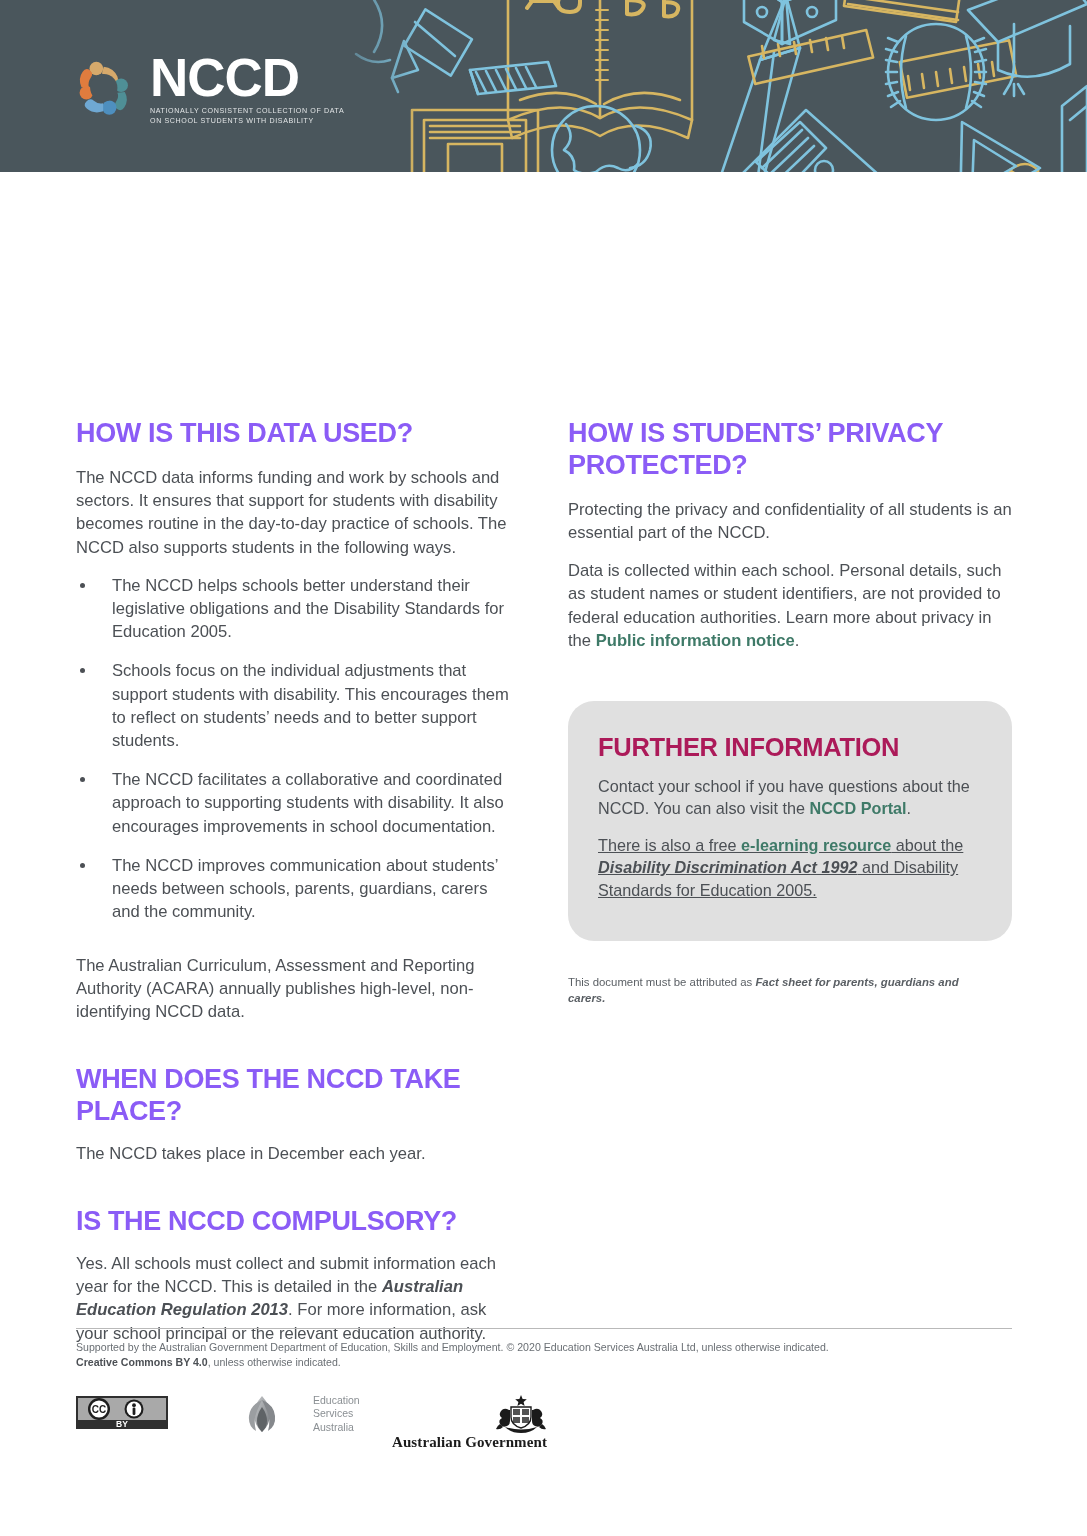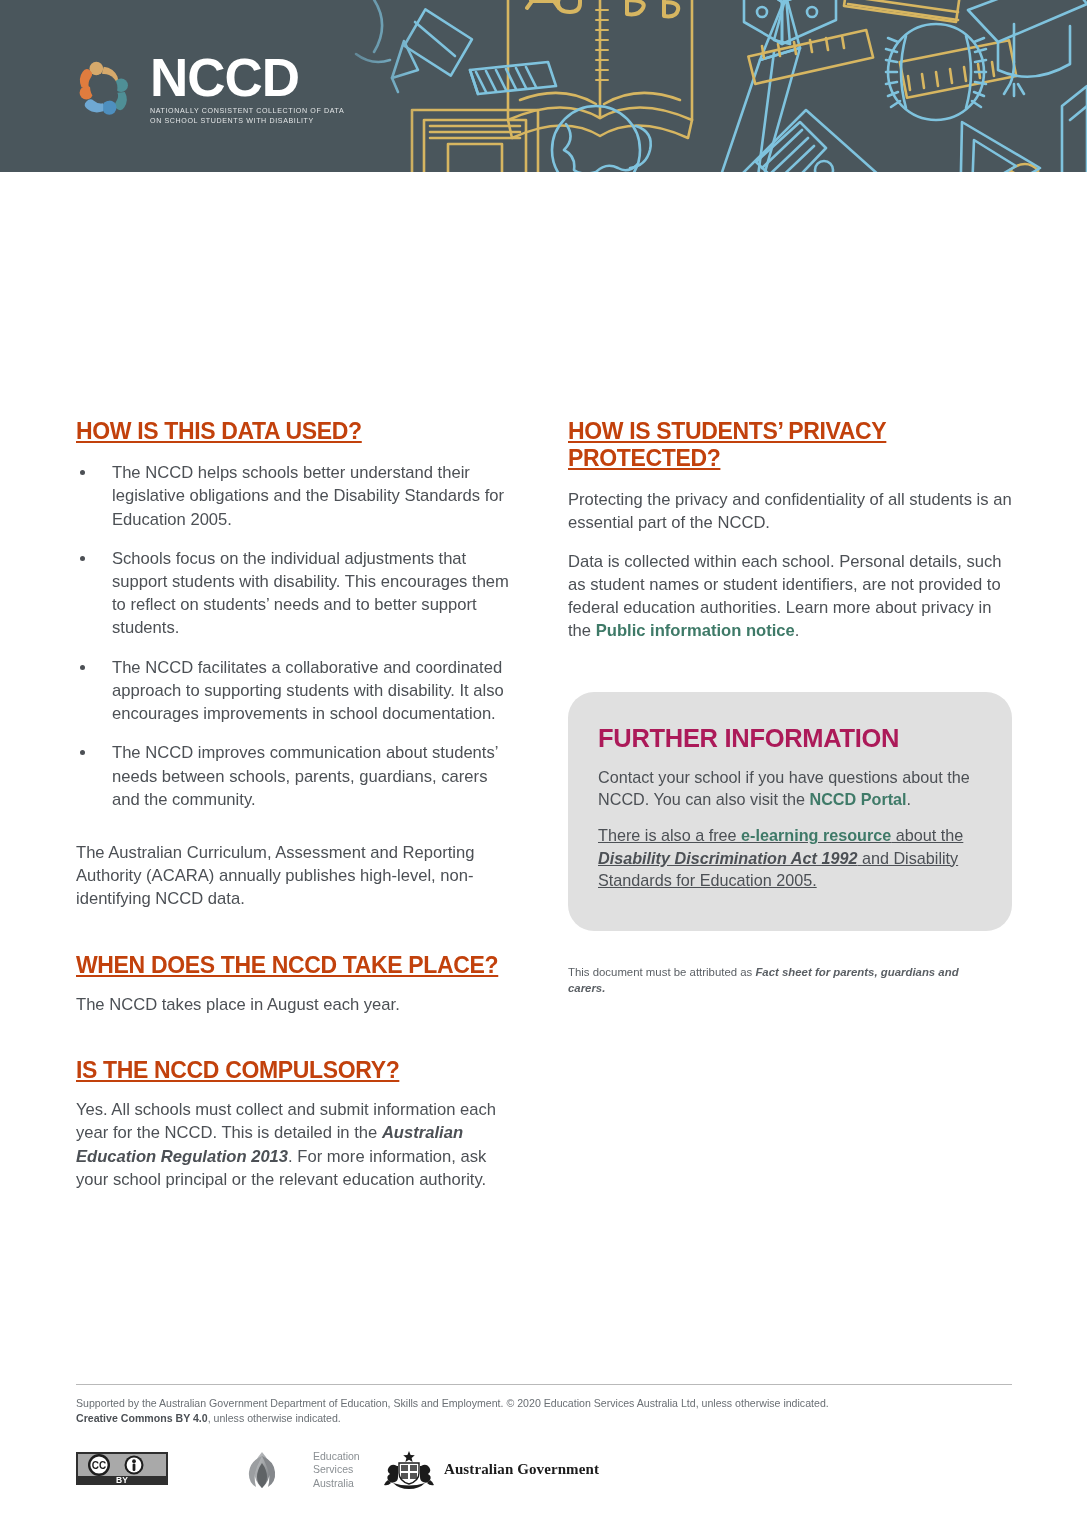--- a/index.html
+++ b/index.html
@@ -93,28 +93,27 @@
     width: 440px;
   }
   .col-right {
     position: absolute;
     left: 568px;
     top: 0;
     width: 444px;
   }
 
   h2.section-heading {
-    color: #c2410c;
+    color: #8b5cf6;
     font-family: "Liberation Sans", sans-serif;
     font-weight: bold;
-    font-size: 23px;
+    font-size: 27px;
     line-height: 1.18;
     letter-spacing: -0.35px;
     margin: 0 0 16px 0;
-    text-decoration: underline;
   }
   h2.section-heading.tight {
     margin-bottom: 14px;
   }
   p.body {
     font-size: 16.6px;
     line-height: 1.40;
     margin: 0 0 15px 0;
     color: #4c5055;
   }
@@ -185,21 +184,21 @@
     font-size: 11.4px;
     line-height: 1.38;
     color: #5a5f64;
     width: 430px;
   }
 
   
   .footer {
     position: absolute;
     left: 76px;
-    top: 1384px;
+    top: 1328px;
     width: 936px;
   }
   .footer-rule {
     width: 936px;
     height: 1px;
     background: #b9b9b9;
     margin-bottom: 11px;
   }
   .footer-text {
     font-size: 10.6px;
@@ -229,21 +228,22 @@
     margin-left: 7px;
     font-size: 10.5px;
     line-height: 1.28;
     color: #8a8f93;
   }
   .aus-gov {
     position: absolute;
     left: 307px;
     top: 0;
     display: flex;
-    align-items: center;
+    align-items: flex-end;
+    flex-direction: column;
   }
   .aus-gov-text {
     margin-left: 9px;
     font-family: "Liberation Serif", serif;
     font-weight: bold;
     font-size: 15px;
     color: #1b1b1b;
     letter-spacing: 0.1px;
   }
 </style>
@@ -423,20 +423,21 @@
   </div>
 </div>
 
 <div class="page">
   <div class="columns">
 
     <div class="col-left">
 
       <h2 class="section-heading">HOW IS THIS DATA USED?</h2>
 
+      <p class="body">The NCCD data informs funding and work by schools and sectors. It ensures that support for students with disability becomes routine in the day-to-day practice of schools. The NCCD also supports students in the following ways.</p>
 
       <ul class="bullets">
         <li>
           <span class="dot"></span>
           <span>The NCCD helps schools better understand their legislative obligations and the Disability Standards for Education 2005.</span>
         </li>
         <li>
           <span class="dot"></span>
           <span>Schools focus on the individual adjustments that support students with disability. This encourages them to reflect on students’ needs and to better support students.</span>
         </li>
@@ -451,21 +452,21 @@
       </ul>
 
       <div class="gap-sm"></div>
 
       <p class="body">The Australian Curriculum, Assessment and Reporting Authority (ACARA) annually publishes high-level, non-identifying NCCD data.</p>
 
       <div class="gap-md"></div>
 
       <h2 class="section-heading tight">WHEN DOES THE NCCD TAKE PLACE?</h2>
 
-      <p class="body">The NCCD takes place in August each year.</p>
+      <p class="body">The NCCD takes place in December each year.</p>
 
       <div class="gap-md"></div>
 
       <h2 class="section-heading tight">IS THE NCCD COMPULSORY?</h2>
 
       <p class="body"><span>Yes. All schools must collect and submit information each year for the NCCD. This is detailed in the </span><span class="ital-bold">Australian Education Regulation 2013</span><span>. For more information, ask your school principal or the relevant education authority.</span></p>
     </div>
 
     <div class="col-right">
 

